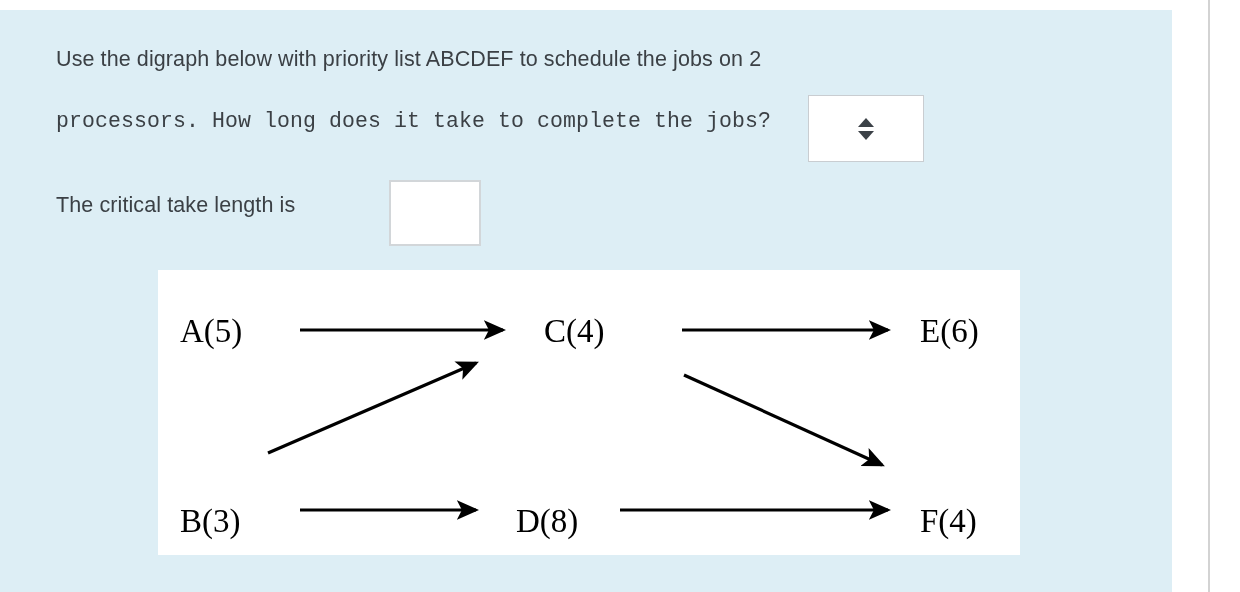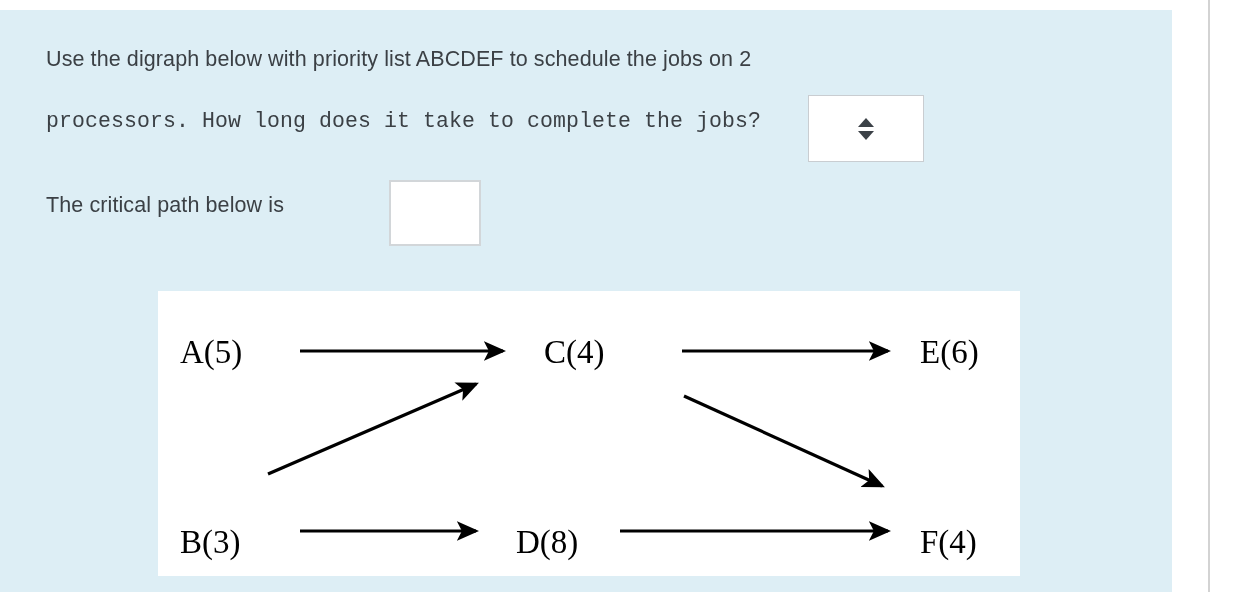--- a/index.html
+++ b/index.html
@@ -43,20 +43,21 @@
   }
 
   .q-text {
     position: absolute;
     color: #3b4045;
     font-family: "Liberation Sans", sans-serif;
     font-size: 21.5px;
     line-height: 26px;
     white-space: nowrap;
     letter-spacing: 0.1px;
+    margin-left: 10px;
   }
 
   #line1 { left: 46px; top: 36px; }
   #line2 { left: 46px; top: 98px; font-family: Liberation Mono, monospace; }
   #line3 { left: 46px; top: 182px; }
 
   
   .answer-select {
     position: absolute;
     left: 808px;
@@ -111,21 +112,20 @@
   }
 
   
   .figure-box {
     position: absolute;
     left: 158px;
     top: 260px;
     width: 862px;
     height: 285px;
     background: #ffffff;
-    margin-top: 21px;
   }
   .figure-box svg {
     display: block;
     width: 862px;
     height: 285px;
   }
   .node-label {
     font-family: "Liberation Serif", serif;
     font-size: 33px;
     fill: #000000;
@@ -144,21 +144,21 @@
 
     <div class="q-text" id="line2">processors. How long does it take to complete the jobs?</div>
 
     <div class="answer-select">
       <span class="spin-arrows">
         <span class="up"></span>
         <span class="down"></span>
       </span>
     </div>
 
-    <div class="q-text" id="line3">The critical path below is</div>
+    <div class="q-text" id="line3">The critical take length is</div>
 
     <input class="answer-input" type="text" value="" style="">
 
     <div class="figure-box">
       <svg viewBox="0 0 862 285" xmlns="http://www.w3.org/2000/svg">
         <defs>
           <marker id="arrowhead" markerWidth="7" markerHeight="7" refX="6" refY="3.5" orient="auto" markerUnits="strokeWidth">
             <path d="M0,0.4 L7,3.5 L0,6.6 L1.6,3.5 Z" fill="#000000"></path>
           </marker>
         </defs>

